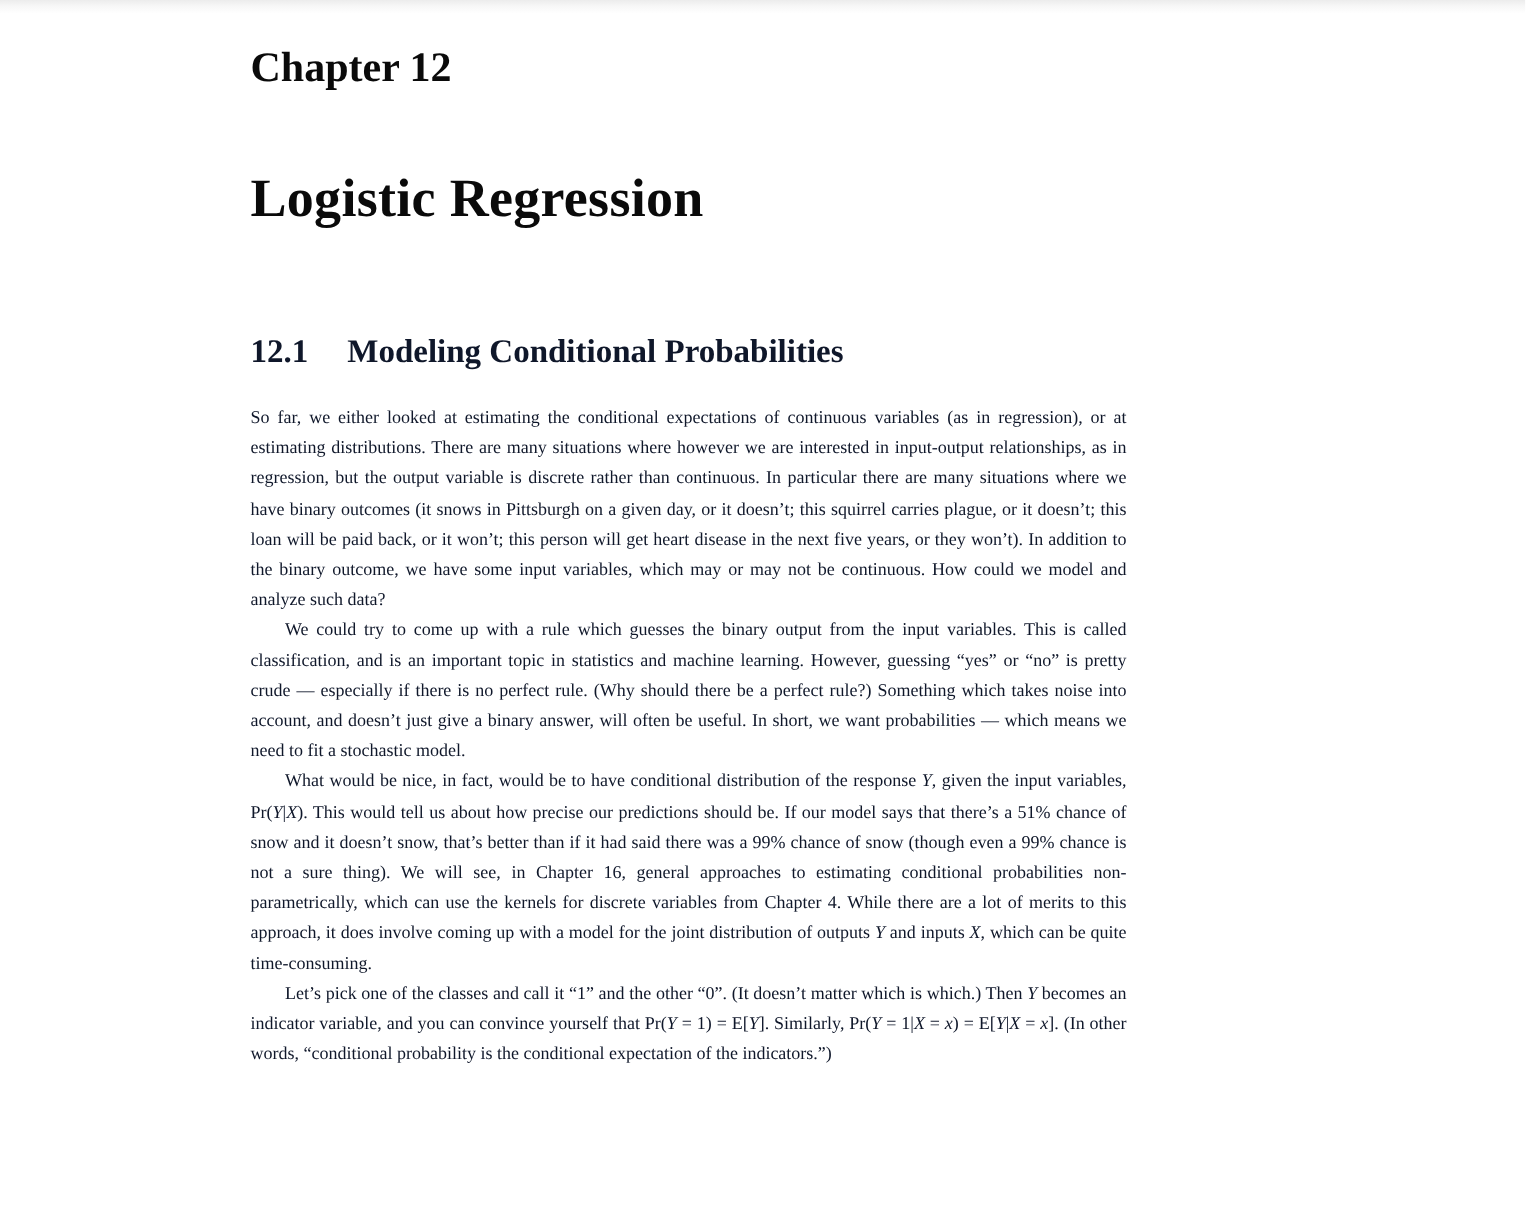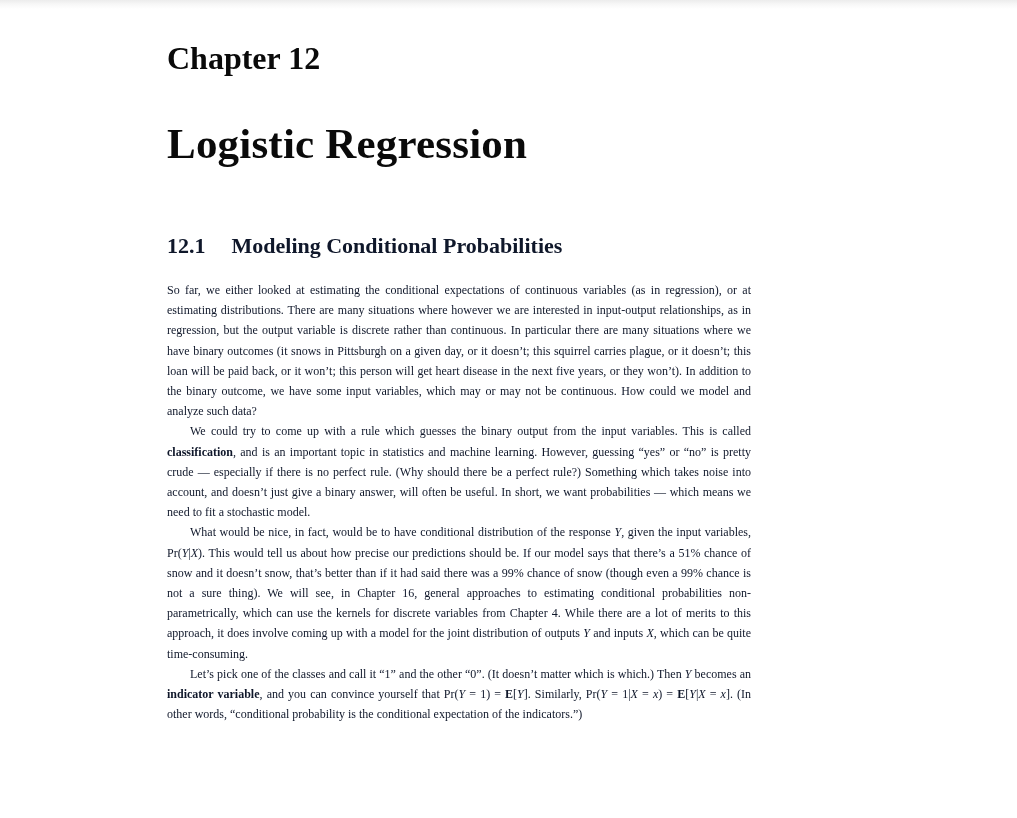--- a/index.html
+++ b/index.html
@@ -24,28 +24,28 @@
     pointer-events: none;
   }
   .content {
     position: absolute;
     top: 0;
     left: 167px;
     width: 584px;
     color: #161616;
   }
   .chapter-label {
-    font-size: 32px;
+    font-size: 28px;
     line-height: 40px;
     font-weight: 700;
-    margin: 38px 0 0 0;
+    margin: 26px 0 0 0;
     color: #0a0a0a;
   }
   .chapter-title {
-    font-size: 43px;
+    font-size: 36px;
     line-height: 52px;
     font-weight: 700;
     margin: 40px 0 0 0;
     color: #0a0a0a;
     letter-spacing: 0.2px;
   }
   .section-heading {
     margin-top: 62px;
     font-size: 22px;
     line-height: 28px;
@@ -62,21 +62,21 @@
     text-align: justify;
     color: #0f172a;
   }
   .body-text p {
     margin: 0;
     padding: 0;
   }
   .body-text p.indent {
     text-indent: 23px;
   }
-  .b  { font-weight: 700; }
+  .b  { font-weight: 400; }
   .i  { font-style: italic; }
 </style>
 </head>
 <body>
 
 <div class="page">
   <div class="page-top-edge"></div>
   <div class="content">
     <div class="chapter-label">Chapter 12</div>
     <h1 class="chapter-title">Logistic Regression</h1>

